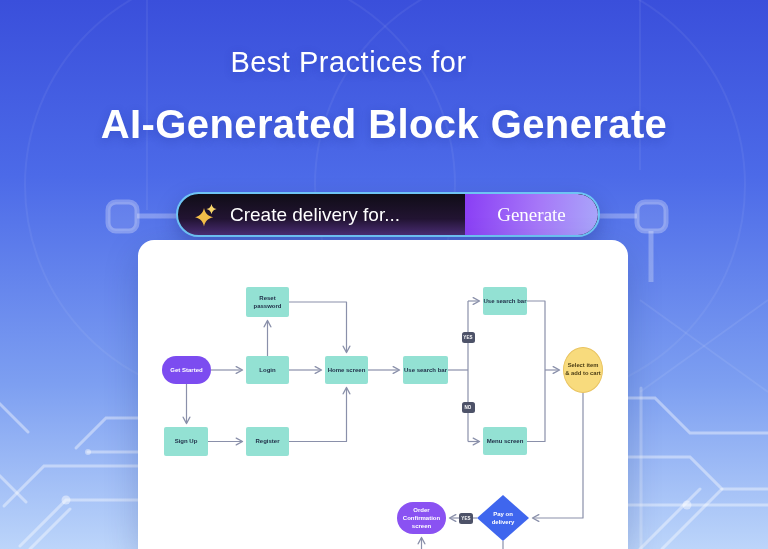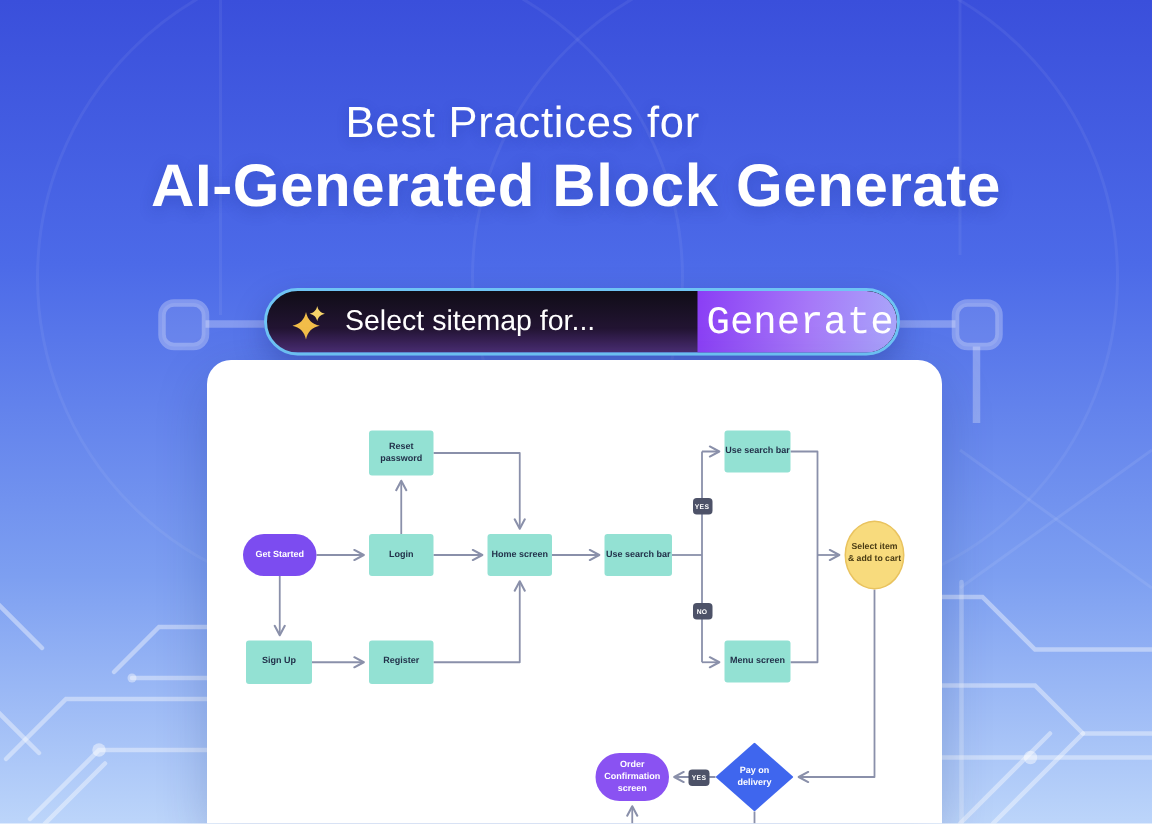--- a/index.html
+++ b/index.html
@@ -6,21 +6,21 @@
   body{
     width:768px;height:549px;overflow:hidden;position:relative;
     font-family:"Liberation Sans","DejaVu Sans",sans-serif;
     background:linear-gradient(180deg,#3a4fdb 0%,#4c6ae8 32%,#7d9ff1 70%,#bcd5fa 100%);
   }
   .stage{position:absolute;inset:0;}
   svg.bg{position:absolute;inset:0;}
 
   
   .subtitle{
-    position:absolute;left:0;top:66px;width:697px;text-align:center;
+    position:absolute;left:0;top:46px;width:697px;text-align:center;
     color:#ffffff;font-size:29px;font-weight:500;letter-spacing:.5px;
     text-shadow:0 2px 8px rgba(25,45,150,.28);
   }
   .title{
     position:absolute;left:0;top:102px;width:768px;text-align:center;
     color:#ffffff;font-size:40px;font-weight:700;letter-spacing:.4px;
     text-shadow:0 3px 10px rgba(25,45,150,.3);
   }
 
   
@@ -28,22 +28,22 @@
     position:absolute;left:176px;top:192px;width:424px;height:45px;
     box-sizing:border-box;border:2px solid #6fc4f4;border-radius:23px;
     background:linear-gradient(180deg,#100d17 0%,#221432 60%,#4b2d72 100%);
     display:flex;align-items:center;padding-left:17px;overflow:hidden;
     box-shadow:0 8px 20px rgba(25,40,130,.35);
   }
   .sparkle{width:24px;height:24px;display:inline-flex;flex:0 0 auto;}
   .prompt-text{color:#ffffff;font-size:19px;margin-left:11px;white-space:nowrap;}
   .generate{
     position:absolute;right:0;top:0;height:100%;width:133px;border:none;cursor:pointer;
-    border-radius:0 21px 21px 0;color:#ffffff;font-size:26px;font-weight:500;
-    font-family:Liberation Mono, monospace;
+    border-radius:0 21px 21px 0;color:#ffffff;font-size:19px;font-weight:500;
+    font-family:Liberation Serif, serif;
     background:linear-gradient(95deg,#8a3ef5 0%,#a678f8 55%,#a9a6fa 100%);
   }
 
   
   .card{
     position:absolute;left:138px;top:240px;width:490px;height:309px;
     background:#ffffff;border-radius:16px 16px 0 0;
     box-shadow:0 12px 34px rgba(20,40,120,.22);
   }
   .card svg.edges{position:absolute;inset:0;}
@@ -135,21 +135,21 @@
   <div class="subtitle">Best Practices for</div>
   <div class="title">AI-Generated Block Generate</div>
 
   <div class="prompt-bar">
     <span class="sparkle">
       <svg width="24" height="24" viewBox="0 0 24 24">
         <path d="M9 5 C10.1 10.2 13 13.1 18.2 14.2 C13 15.3 10.1 18.2 9 23.4 C7.9 18.2 5 15.3 -0.2 14.2 C5 13.1 7.9 10.2 9 5 Z" fill="#f2bd49"></path>
         <path d="M16.5 1 C17.1 3.9 18.7 5.5 21.6 6.1 C18.7 6.7 17.1 8.3 16.5 11.2 C15.9 8.3 14.3 6.7 11.4 6.1 C14.3 5.5 15.9 3.9 16.5 1 Z" fill="#f6d46a"></path>
       </svg>
     </span>
-    <span class="prompt-text">Select sitemap for...</span>
+    <span class="prompt-text">Create delivery for...</span>
     <button class="generate">Generate</button>
   </div>
 
   <div class="card">
 
     <svg class="edges" width="490" height="309" viewBox="0 0 490 309">
       <defs>
         <marker id="arr" viewBox="0 0 8 8" refX="6.5" refY="4" markerWidth="7" markerHeight="7" orient="auto-start-reverse">
           <path d="M1,0.8 L7,4 L1,7.2" fill="none" stroke="#8a90aa" stroke-width="1.3" stroke-linejoin="round" stroke-linecap="round"></path>
         </marker>

